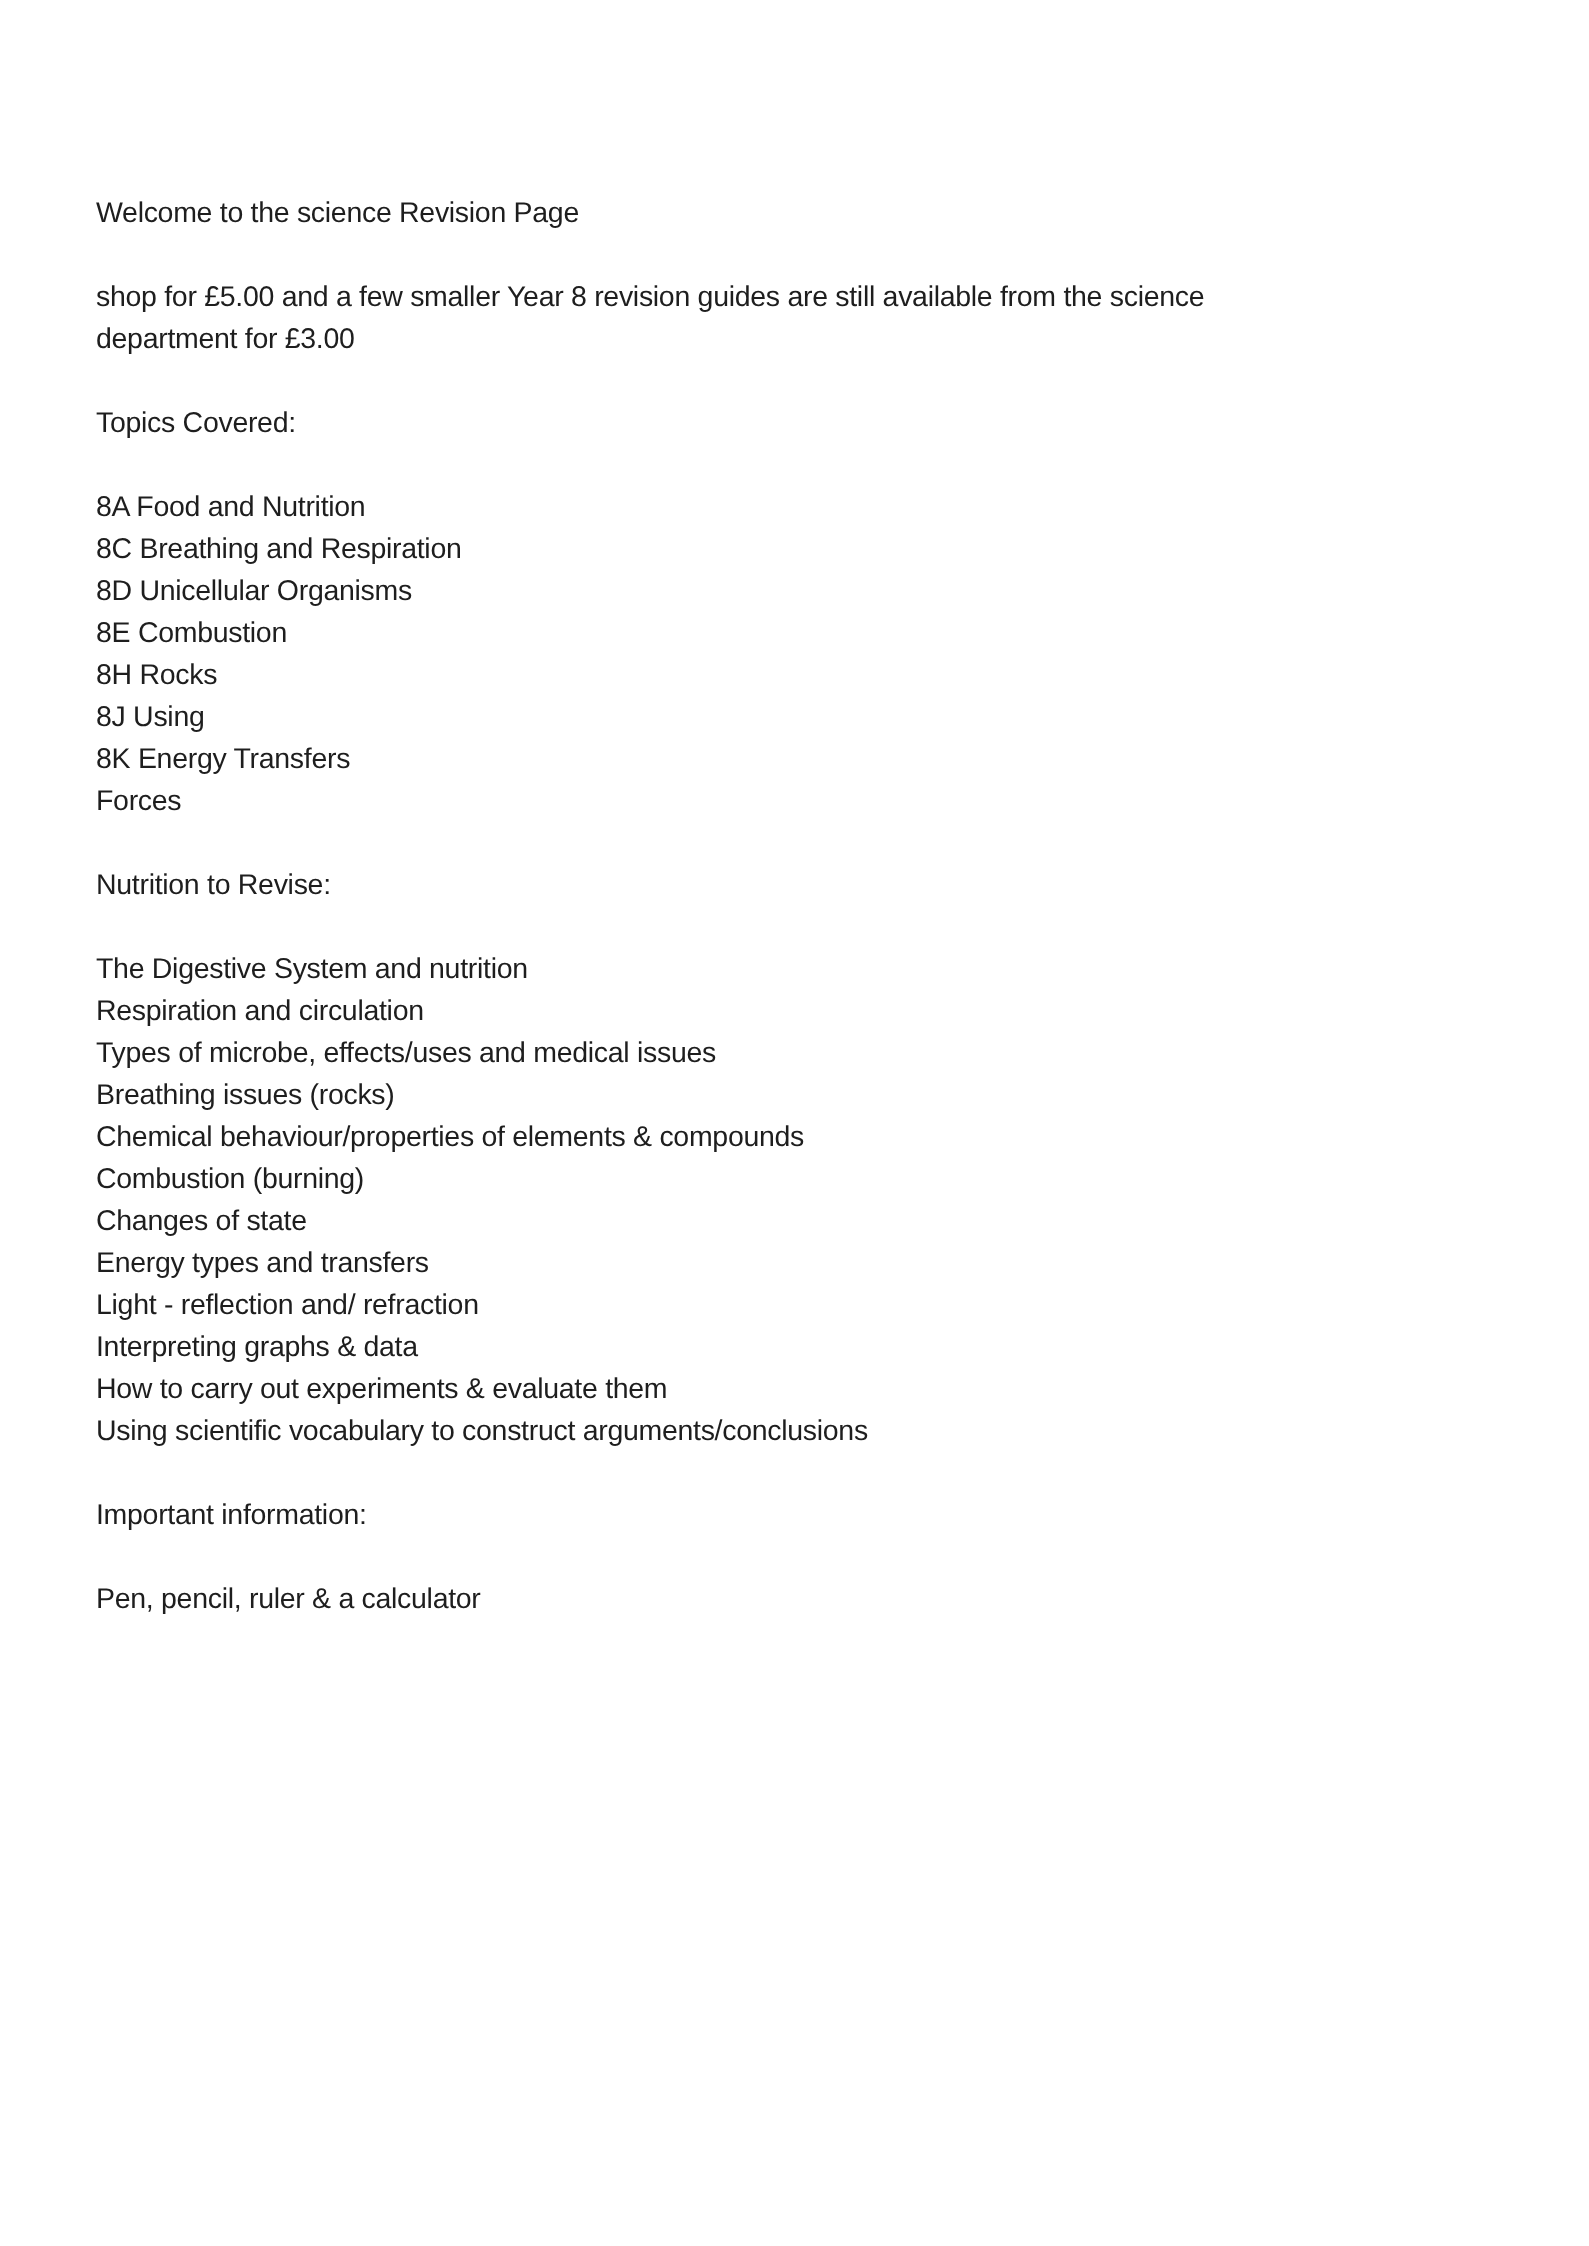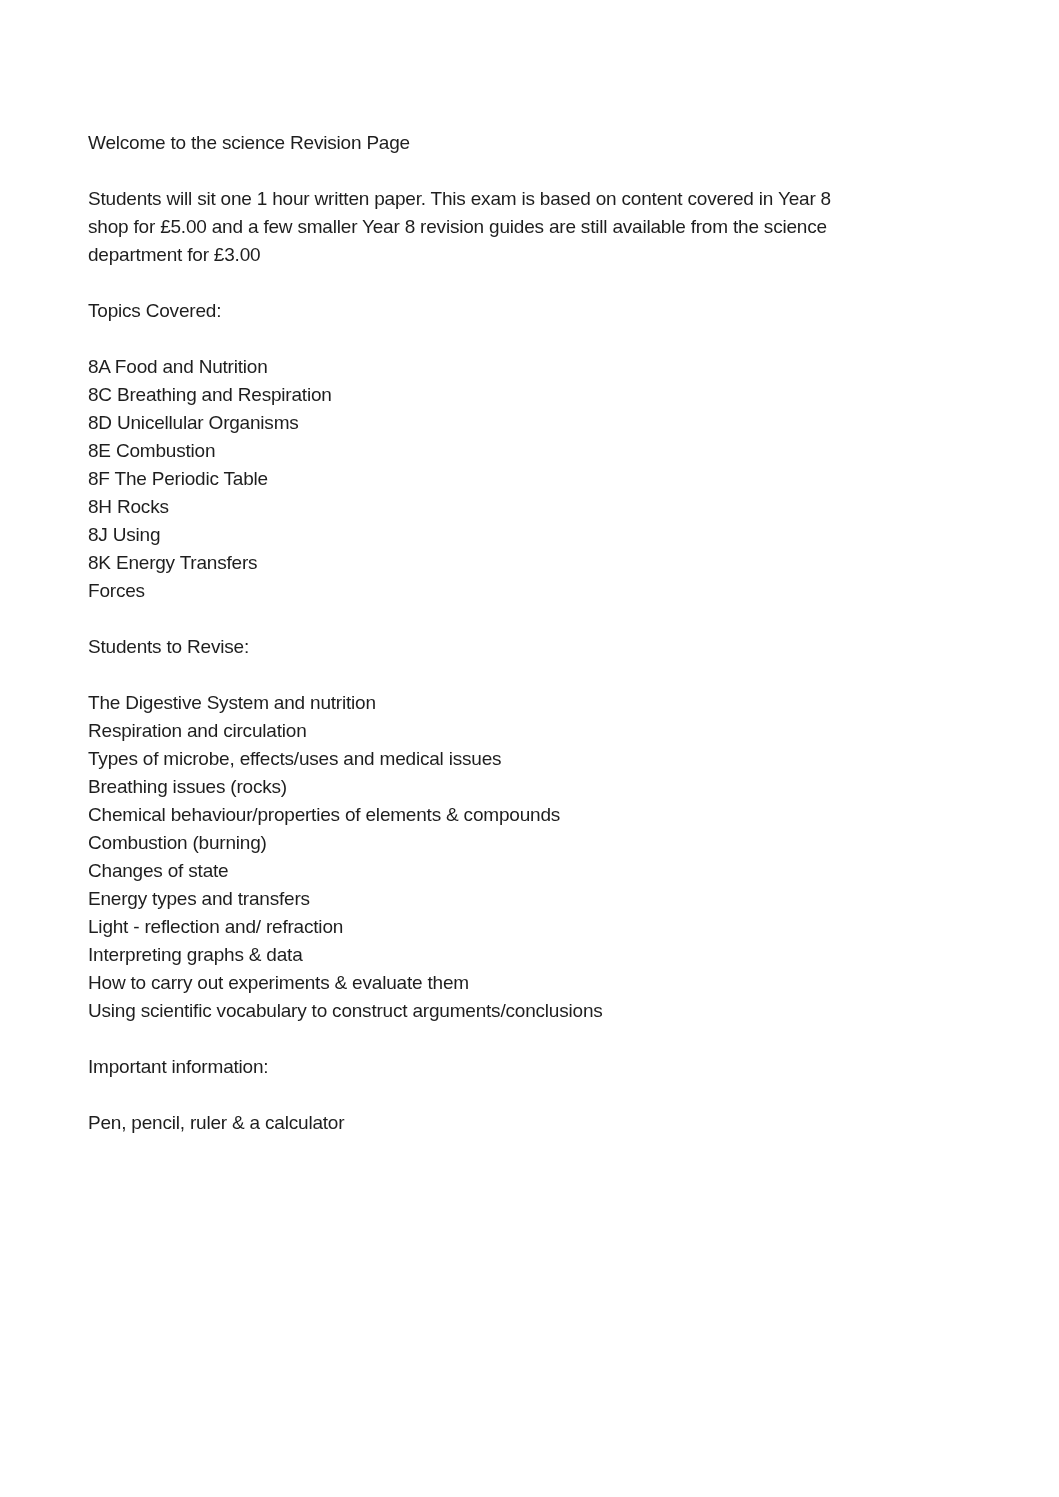--- a/index.html
+++ b/index.html
@@ -11,21 +11,21 @@
     height: 1497px;
     background: #ffffff;
     font-family: "Liberation Sans", "DejaVu Sans", sans-serif;
     color: #1e1e1e;
     overflow: hidden;
   }
   .page {
     box-sizing: border-box;
     width: 1059px;
     height: 1497px;
-    padding: 129px 80px 0 88px;
+    padding: 129px 80px 0 64px;
     background: #ffffff;
   }
   .block {
     margin: 0 0 28px 0;
   }
   .line {
     font-size: 19px;
     line-height: 28px;
     letter-spacing: -0.2px;
     white-space: nowrap;
@@ -34,43 +34,41 @@
 </head>
 <body>
 
 <div class="page">
 
   <div class="block">
     <div class="line">Welcome to the science Revision Page</div>
   </div>
 
   <div class="block">
-    <div class="line">Students will sit one 1 hour written paper. This exam is based on content covered in Year 8</div>
     <div class="line">shop for £5.00 and a few smaller Year 8 revision guides are still available from the science</div>
     <div class="line">department for £3.00</div>
   </div>
 
   <div class="block">
     <div class="line">Topics Covered:</div>
   </div>
 
   <div class="block">
     <div class="line">8A Food and Nutrition</div>
     <div class="line">8C Breathing and Respiration</div>
     <div class="line">8D Unicellular Organisms</div>
     <div class="line">8E Combustion</div>
-    <div class="line">8F The Periodic Table</div>
     <div class="line">8H Rocks</div>
     <div class="line">8J Using</div>
     <div class="line">8K Energy Transfers</div>
     <div class="line">Forces</div>
   </div>
 
   <div class="block">
-    <div class="line">Students to Revise:</div>
+    <div class="line">Nutrition to Revise:</div>
   </div>
 
   <div class="block">
     <div class="line">The Digestive System and nutrition</div>
     <div class="line">Respiration and circulation</div>
     <div class="line">Types of microbe, effects/uses and medical issues</div>
     <div class="line">Breathing issues (rocks)</div>
     <div class="line">Chemical behaviour/properties of elements &amp; compounds</div>
     <div class="line">Combustion (burning)</div>
     <div class="line">Changes of state</div>

